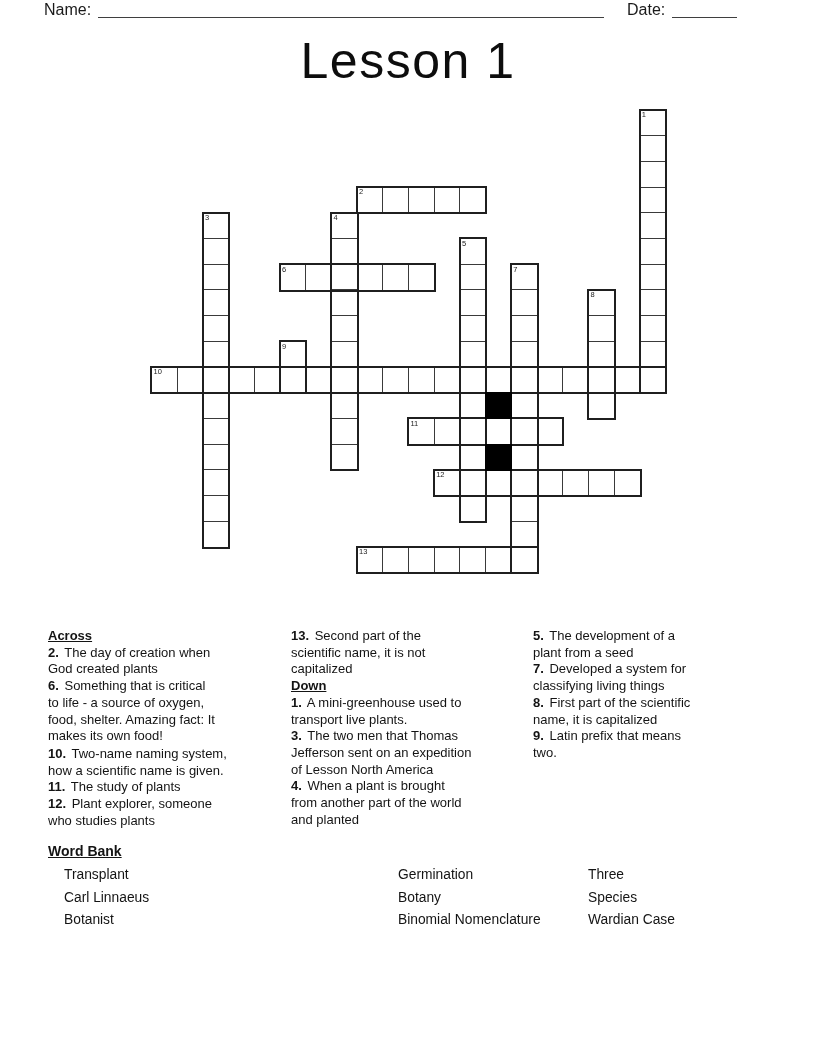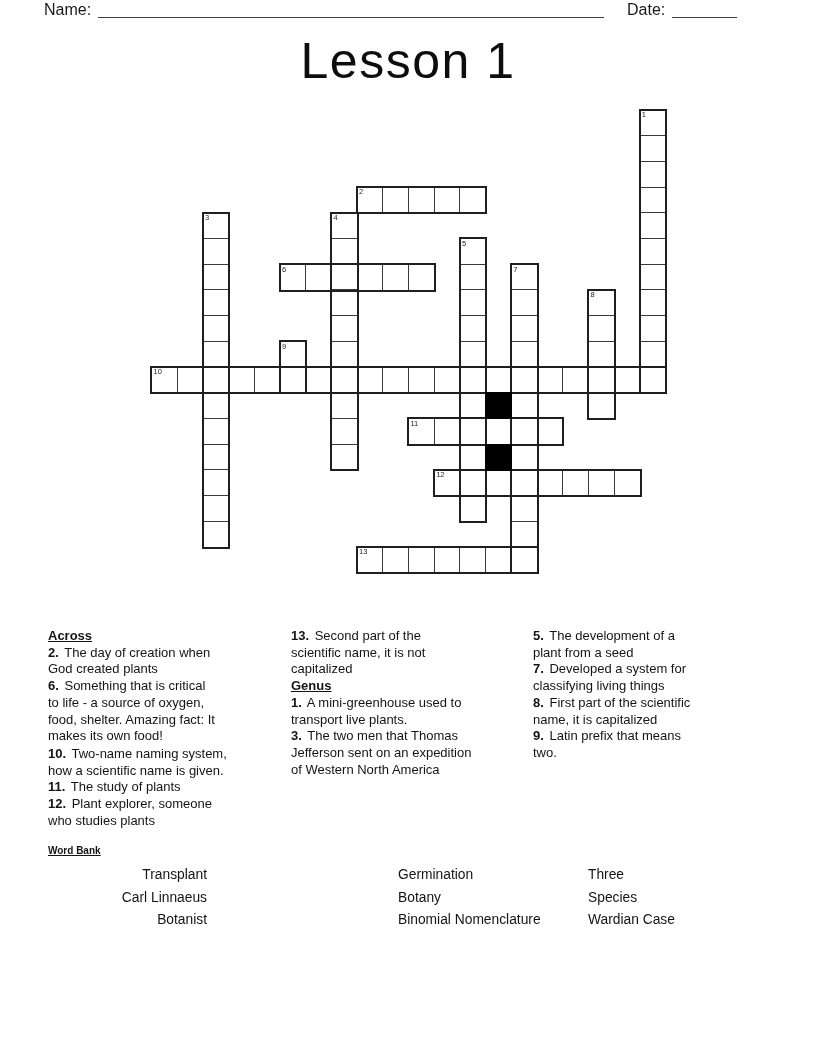--- a/index.html
+++ b/index.html
@@ -12,21 +12,21 @@
   #grid{position:absolute;left:0;top:0;width:816px;height:1056px;}
   .cell{position:absolute;background:#fff;border:1.5px solid #3a3a3a;box-sizing:border-box;}
   .cell.black{background:#000;border-color:#000;}
   .word-outline{position:absolute;border:2.2px solid #1f1f1f;box-sizing:border-box;background:transparent;}
   .cellnum{position:absolute;font-size:7.5px;line-height:8px;color:#222;}
   .cluecol{position:absolute;top:628px;font-size:13px;line-height:16.7px;color:#141414;}
   .chead{font-weight:bold;text-decoration:underline;}
   .clue .cnum{font-weight:bold;margin-right:2px;}
   .clue .ctext{white-space:pre-line;}
   .gap10{margin-top:1px;}
-  .wb-label{position:absolute;left:48px;top:843px;font-size:10px;line-height:16.7px;
+  .wb-label{position:absolute;left:48px;top:843px;font-size:14px;line-height:16.7px;
             font-weight:bold;text-decoration:underline;color:#141414;}
   .wbcol{position:absolute;top:864px;font-size:13.8px;line-height:22.6px;color:#141414;}
 </style>
 </head>
 <body>
 
 <div class="page">
 
   <div class="hdr-label" style="left:44px;">Name:</div>
   <div class="blank-line" style="left:98px;width:506px;"></div>
@@ -181,41 +181,44 @@
 how a scientific name is given.</span></div>
     <div class="clue"><span class="cnum">11.</span> <span class="ctext">The study of plants</span></div>
     <div class="clue"><span class="cnum">12.</span> <span class="ctext">Plant explorer, someone
 who studies plants</span></div>
   </div>
 
   <div class="cluecol" style="left:291px;width:240px;">
     <div class="clue"><span class="cnum">13.</span> <span class="ctext">Second part of the
 scientific name, it is not
 capitalized</span></div>
-    <div class="chead">Genus</div>
+    <div class="chead">Down</div>
     <div class="clue"><span class="cnum">1.</span> <span class="ctext">A mini-greenhouse used to
 transport live plants.</span></div>
     <div class="clue"><span class="cnum">3.</span> <span class="ctext">The two men that Thomas
 Jefferson sent on an expedition
-of Western North America</span></div>
+of Lesson North America</span></div>
+    <div class="clue"><span class="cnum">4.</span> <span class="ctext">When a plant is brought
+from another part of the world
+and planted</span></div>
   </div>
 
   <div class="cluecol" style="left:533px;width:218px;">
     <div class="clue"><span class="cnum">5.</span> <span class="ctext">The development of a
 plant from a seed</span></div>
     <div class="clue"><span class="cnum">7.</span> <span class="ctext">Developed a system for
 classifying living things</span></div>
     <div class="clue"><span class="cnum">8.</span> <span class="ctext">First part of the scientific
 name, it is capitalized</span></div>
     <div class="clue"><span class="cnum">9.</span> <span class="ctext">Latin prefix that means
 two.</span></div>
   </div>
 
   <div class="wb-label">Word Bank</div>
-  <div class="wbcol" style="left:32px;width:175px;text-align:right;">
+  <div class="wbcol" style="left:64px;width:175px;">
     <div>Transplant</div>
     <div>Carl Linnaeus</div>
     <div>Botanist</div>
     <div>Lewis and Clark</div>
   </div>
   <div class="wbcol" style="left:398px;width:178px;">
     <div>Germination</div>
     <div>Botany</div>
     <div>Binomial Nomenclature</div>
   </div>

